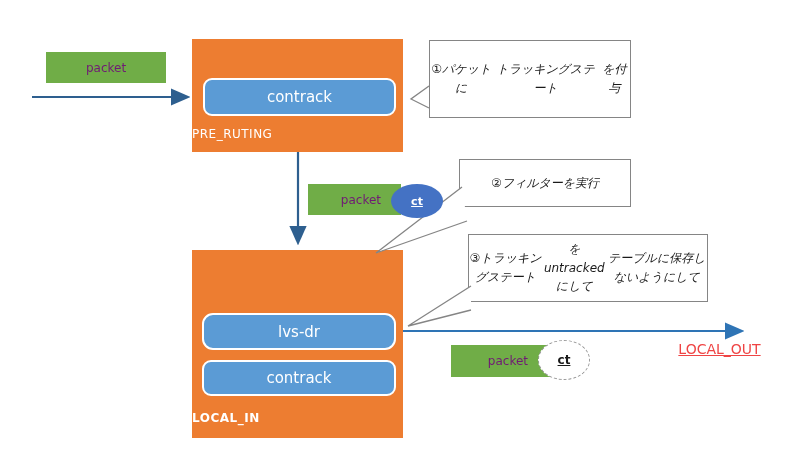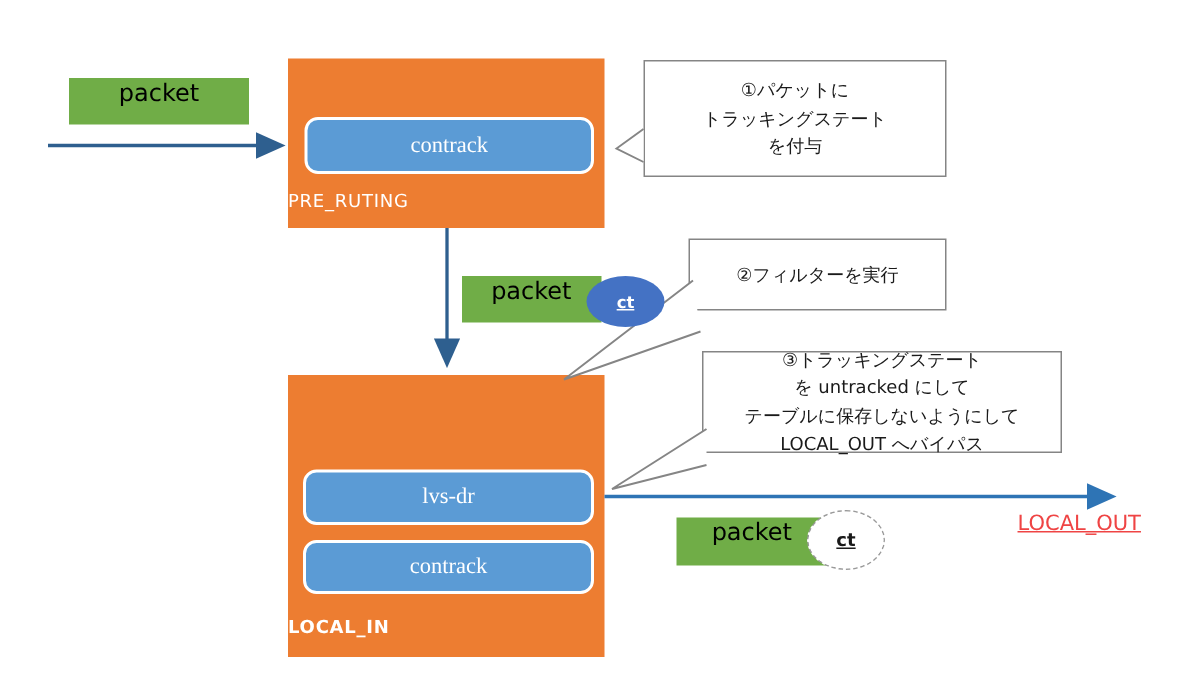--- a/index.html
+++ b/index.html
@@ -3,42 +3,41 @@
 <meta charset="utf-8">
 <style>
   html,body{margin:0;padding:0;background:#fff;}
   .stage{
     position:relative;width:800px;height:450px;background:#ffffff;overflow:hidden;
     font-family:"DejaVu Sans","Liberation Sans",sans-serif;
   }
   .abs{position:absolute;box-sizing:border-box;}
   
   .gbox{
-    background:#70AD47;color:#000000;font-size:16px;font-weight:500;
-    display:flex;align-items:flex-start;z-index:1;
+    background:#70AD47;color:#701a75;font-size:12px;font-weight:500;
+    display:flex;align-items:center;z-index:1;
   }
   .gbox.center{justify-content:center;}
   .gbox.right{justify-content:flex-end;}
   
   .obox{background:#ED7D31;z-index:1;}
   
   .module{
     background:#5B9BD5;border:2px solid #ffffff;border-radius:9px;
     color:#ffffff;font-size:15px;display:flex;align-items:center;justify-content:center;
     z-index:2;
-    font-family:Liberation Serif, serif;
   }
   .chain-label{
     color:#ffffff;font-size:12px;text-align:left;z-index:2;letter-spacing:0.5px;
   }
   
   .callout{
     background:#ffffff;border:1.5px solid #858585;color:#1a1a1a;font-size:12px;
-    display:flex;flex-direction:column;align-items:center;justify-content:center;
-    text-align:center;line-height:1.55;z-index:1;
+    display:flex;flex-direction:row;align-items:center;justify-content:center;
+    text-align:center;line-height:1.55;z-index:1;font-style:italic;
   }
   
   .ct-ellipse{
     border-radius:50%;display:flex;align-items:center;justify-content:center;
     font-size:11px;font-weight:bold;z-index:20;text-decoration:underline;
   }
   .ct-filled{background:#4472C4;color:#ffffff;}
   .ct-dashed{background:#ffffff;border:1.6px dashed #9a9a9a;color:#1a1a1a;font-size:12px;}
   .plain-label{color:#ef4444;font-size:14px;text-align:center;z-index:1;text-decoration:underline;}
   svg.overlay{position:absolute;left:0;top:0;z-index:10;pointer-events:none;}
@@ -69,33 +68,32 @@
   </div>
   <div class="abs ct-ellipse ct-filled" style="left:391px;top:184px;width:52px;height:34px;">
     <span>ct</span>
   </div>
 
   <div class="abs callout" style="left:459px;top:159px;width:172px;height:48px;">
     <div>②フィルターを実行</div>
   </div>
 
   <div class="abs obox" style="left:192px;top:250px;width:211px;height:188px;"></div>
-  <div class="abs module" style="left:202px;top:313px;width:194px;height:37px;">
+  <div class="abs module" style="left:202px;top:313px;width:194px;height:37px;border-radius:11px;">
     <span>lvs-dr</span>
   </div>
   <div class="abs module" style="left:202px;top:360px;width:194px;height:36px;">
     <span>contrack</span>
   </div>
   <div class="abs chain-label" style="left:192px;top:411px;width:211px;font-weight:bold;">LOCAL_IN</div>
 
   <div class="abs callout" style="left:468px;top:234px;width:240px;height:68px;">
     <div>③トラッキングステート</div>
     <div>を untracked にして</div>
     <div>テーブルに保存しないようにして</div>
-    <div>LOCAL_OUT へバイパス</div>
   </div>
 
   <div class="abs plain-label" style="left:672px;top:341px;width:95px;">LOCAL_OUT</div>
 
   <div class="abs gbox right" style="left:451px;top:345px;width:101px;height:32px;padding-right:24px;">
     <span>packet</span>
   </div>
   <div class="abs ct-ellipse ct-dashed" style="left:538px;top:340px;width:52px;height:40px;">
     <span>ct</span>
   </div>

